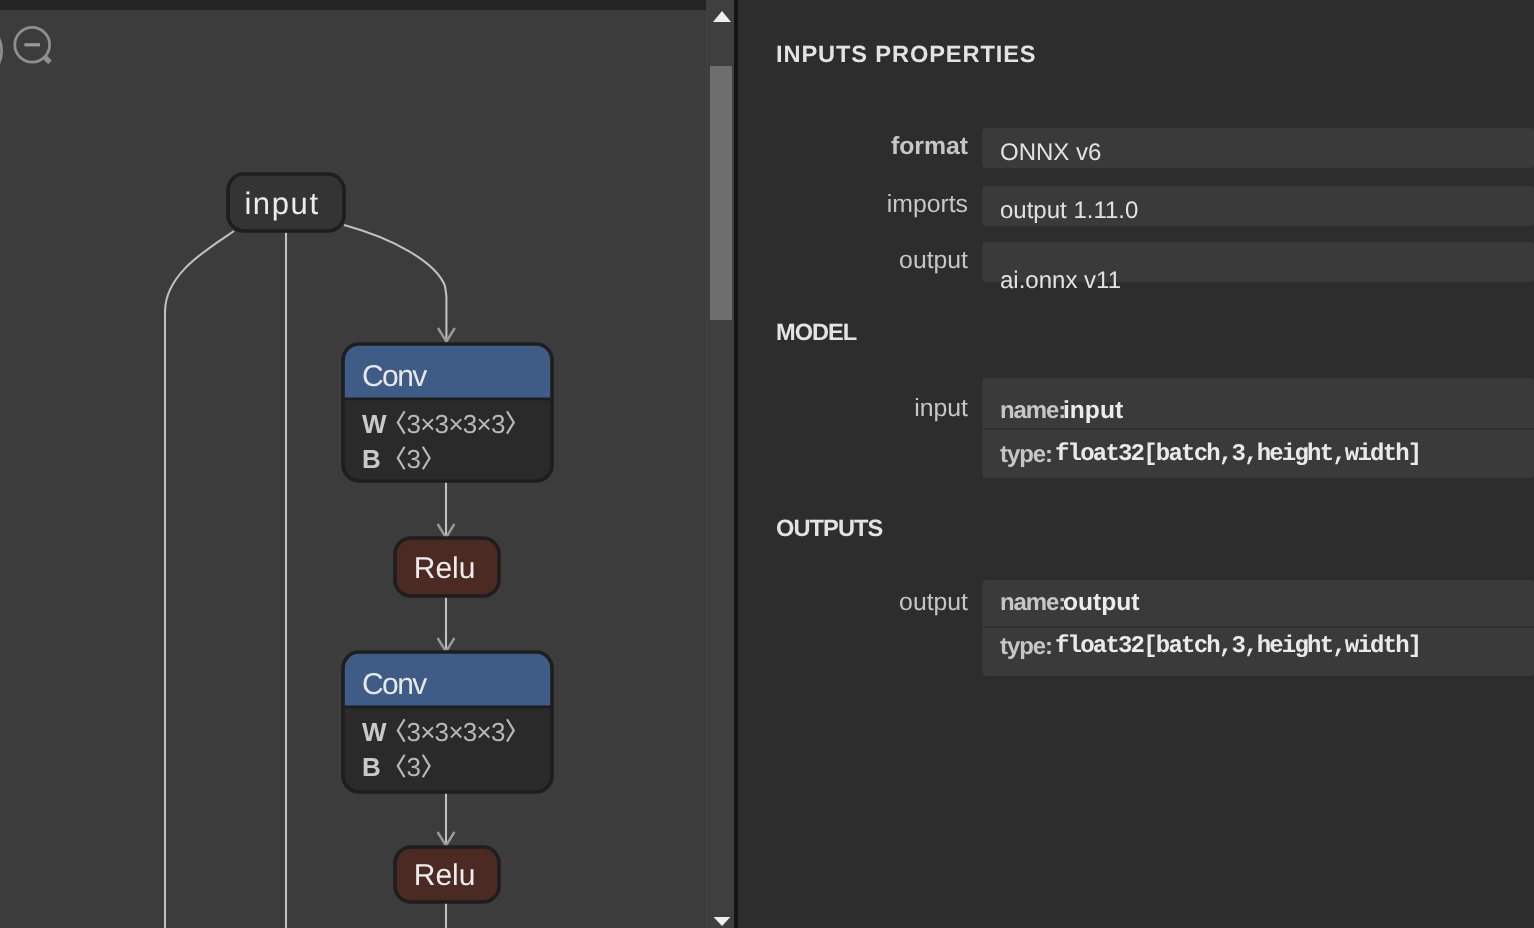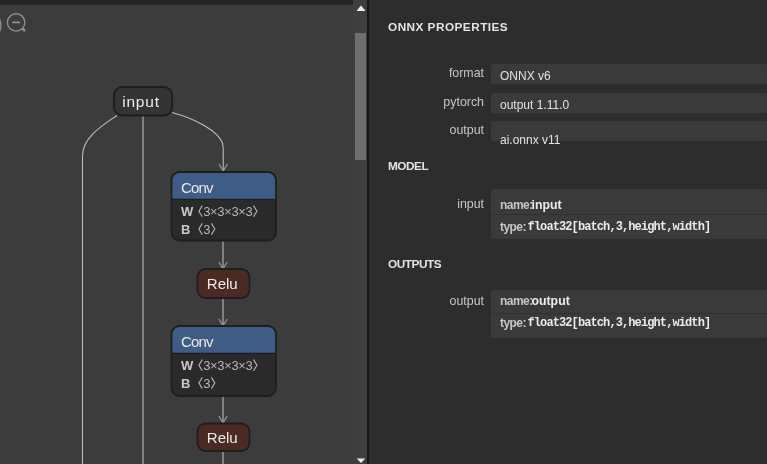--- a/index.html
+++ b/index.html
@@ -89,24 +89,24 @@
   <text x="222.3" y="442.5" text-anchor="middle" font-size="15px" fill="#ececec">Relu</text>
 </svg>
 
 <div class="abs" style="left:352.5px;top:0;width:14px;height:464px;background:#3f3f3f;"></div>
 <div class="abs" style="left:355px;top:33px;width:11px;height:127px;background:#6e6e6e;"></div>
 <svg class="abs" style="left:352.5px;top:0;" width="14" height="464" viewBox="0 0 14 464">
   <polygon points="8,5.5 3.5,11 12.5,11" fill="#efefef"></polygon>
   <polygon points="3.8,458.5 12.2,458.5 8,463" fill="#efefef"></polygon>
 </svg>
 
-<div class="hdr" style="top:17px;letter-spacing:0.45px;">ONNX PROPERTIES</div>
+<div class="hdr" style="top:17px;letter-spacing:0.45px;">INPUTS PROPERTIES</div>
 
-<div class="lbl" style="top:64px;height:19.5px;line-height:19.5px;">format</div>
-<div class="lbl" style="top:93px;height:19.5px;line-height:19.5px;">pytorch</div>
+<div class="lbl" style="top:64px;height:19.5px;line-height:19.5px;font-weight:bold;">format</div>
+<div class="lbl" style="top:93px;height:19.5px;line-height:19.5px;">imports</div>
 <div class="lbl" style="top:121px;height:19.5px;line-height:19.5px;">output</div>
 
 <div class="vbox" style="top:64px;height:19.5px;"></div>
 <div class="vbox" style="top:93px;height:19.5px;"></div>
 <div class="vbox" style="top:121px;height:19.5px;"></div>
 <div class="vtxt" style="top:66.5px;height:19.5px;line-height:19.5px;">ONNX v6</div>
 <div class="vtxt" style="top:95.5px;height:19.5px;line-height:19.5px;">output 1.11.0</div>
 <div class="vtxt" style="top:131px;height:19.5px;line-height:19.5px;">ai.onnx v11</div>
 
 <div class="hdr" style="top:156px;letter-spacing:-0.5px;">MODEL</div>

